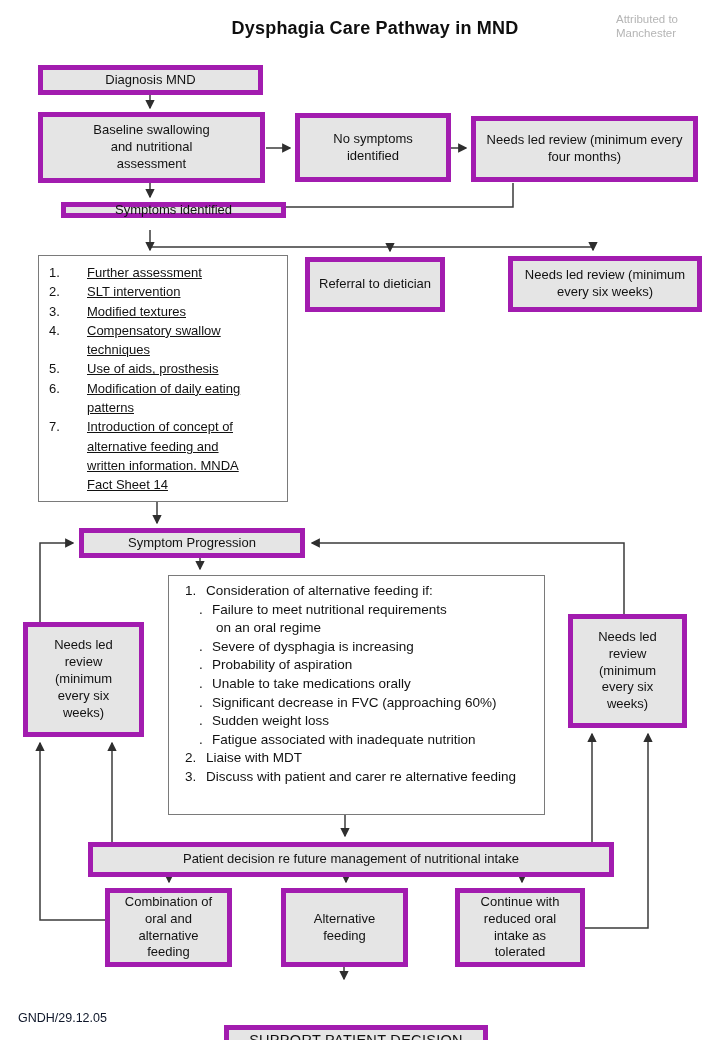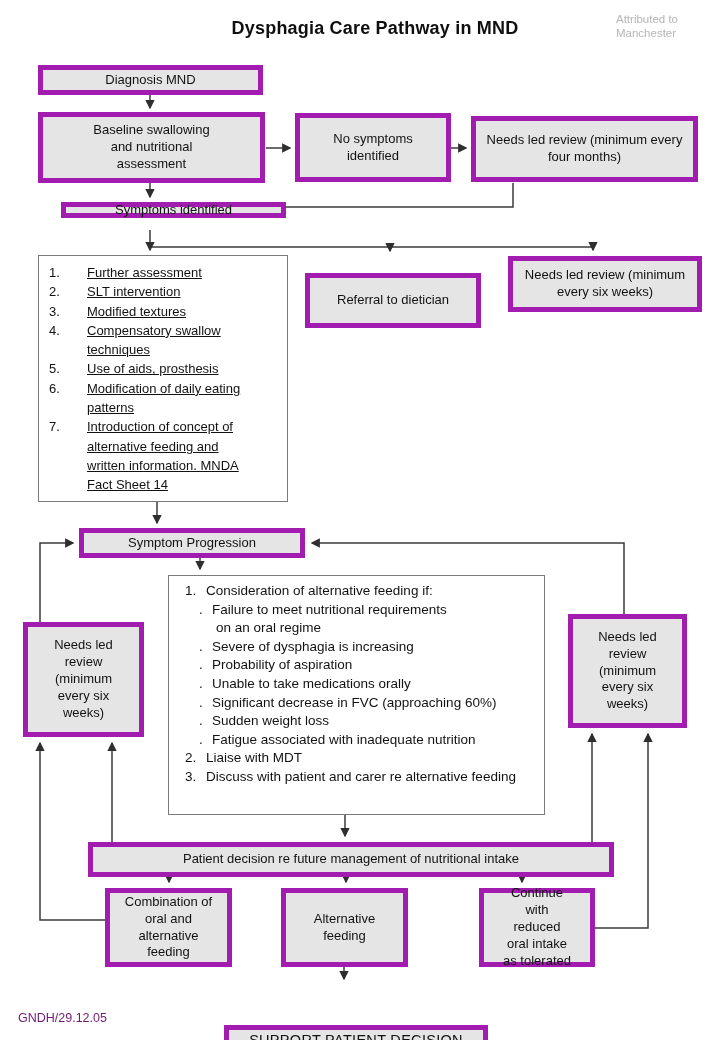--- a/index.html
+++ b/index.html
@@ -10,21 +10,21 @@
   #connectors{position:absolute;left:0;top:0;width:720px;height:1040px;}
   .title{
     position:absolute;left:140px;top:18px;width:470px;text-align:center;
     font-size:18px;font-weight:bold;color:#0f0f0f;letter-spacing:.2px;
   }
   .attribution{
     position:absolute;left:616px;top:12px;width:86px;
     font-size:11.5px;line-height:1.25;color:#b5b5b5;
   }
   .footer{
-    position:absolute;left:18px;top:1011px;font-size:12.5px;color:#701a75;
+    position:absolute;left:18px;top:1011px;font-size:12.5px;color:#0f172a;
   }
   .node{
     position:absolute;background:#e5e5e5;border:5px solid #a21caf;box-sizing:border-box;
     display:flex;align-items:center;justify-content:center;text-align:center;
     font-size:13px;line-height:1.3;color:#121212;
   }
   .list-node{
     position:absolute;background:#fff;border:1px solid #7a7a7a;box-sizing:border-box;
     font-size:13px;line-height:19.3px;color:#121212;text-align:left;
   }
@@ -146,21 +146,21 @@
     <div class="row">
       <span class="m">6.</span>
       <span class="t">Modification of daily eating patterns</span>
     </div>
     <div class="row">
       <span class="m">7.</span>
       <span class="t">Introduction of concept of alternative feeding and written information. MNDA Fact Sheet 14</span>
     </div>
   </div>
 
-  <div class="node" style="left:305px;top:257px;width:176px;height:55px;margin-top:16px;">
+  <div class="node" style="left:305px;top:257px;width:140px;height:55px;">
     <span>Referral to dietician</span>
   </div>
   <div class="node" style="left:508px;top:256px;width:194px;height:56px;padding:0 4px;">
     <span>Needs led review (minimum every six weeks)</span>
   </div>
 
   <div class="node" style="left:79px;top:528px;width:226px;height:30px;">
     <span>Symptom Progression</span>
   </div>
 
@@ -220,21 +220,21 @@
   <div class="node" style="left:88px;top:842px;width:526px;height:35px;">
     <span>Patient decision re future management of nutritional intake</span>
   </div>
 
   <div class="node" style="left:105px;top:888px;width:127px;height:79px;padding:0 14px;">
     <span>Combination of oral and alternative feeding</span>
   </div>
   <div class="node" style="left:281px;top:888px;width:127px;height:79px;padding:0 20px;">
     <span>Alternative feeding</span>
   </div>
-  <div class="node" style="left:455px;top:888px;width:116px;height:79px;padding:0 17px;margin-left:24px;">
+  <div class="node" style="left:455px;top:888px;width:130px;height:79px;padding:0 17px;">
     <span>Continue with reduced oral intake as tolerated</span>
   </div>
 
   <div class="node" style="left:224px;top:985px;width:264px;height:30px;margin-top:40px;">
     <span class="support-label">SUPPORT PATIENT DECISION</span>
   </div>
 
   <div class="footer">GNDH/29.12.05</div>
 
 </div>

